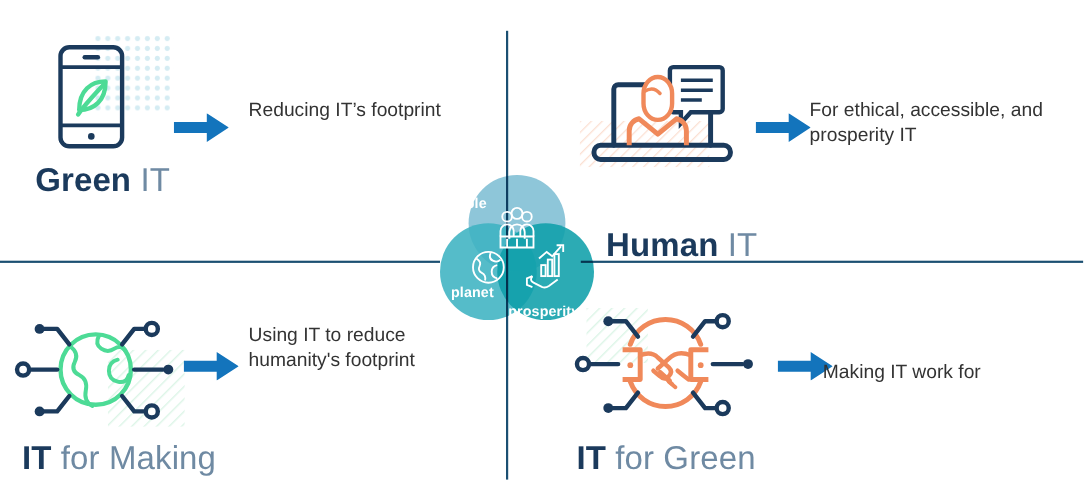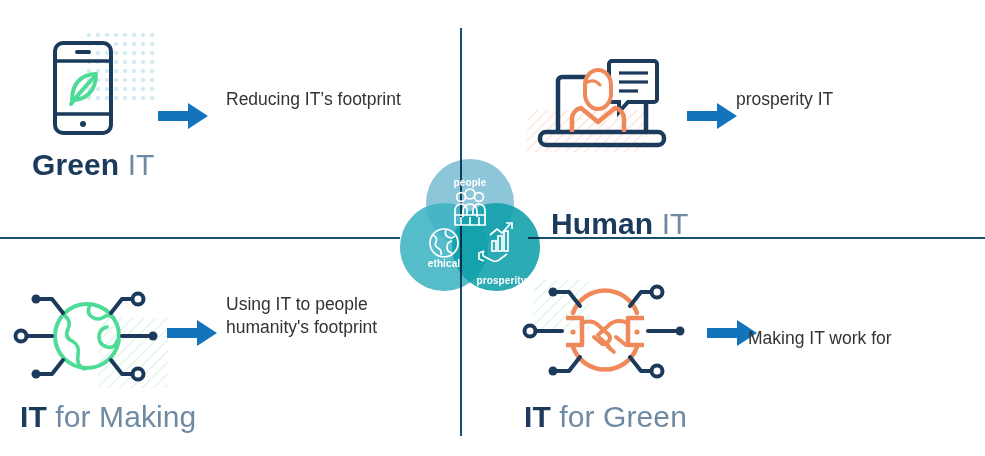--- a/index.html
+++ b/index.html
@@ -76,24 +76,24 @@
   .venn {
     position: absolute;
     left: 400px;
     top: 155px;
     width: 140px;
     height: 140px;
   }
   .venn-label {
     position: absolute;
     color: #ffffff;
-    font-size: 10px;
+    font-size: 13px;
     font-weight: bold;
     letter-spacing: 0.1px;
-    text-align: center;
+    text-align: left;
     pointer-events: none;
   }
 
   
   .pattern { position: absolute; }
 </style>
 </head>
 <body>
 
 <div id="canvas">
@@ -168,20 +168,21 @@
     <div class="label" style="left:551px; top:172px;margin-top:35px;">
       <span class="strong">Human</span>
       <span class="light">IT</span>
     </div>
 
     <svg class="arrow" style="left:687px; top:103px;" viewBox="0 0 50 26">
       <path d="M0 8 H30 V0 L50 13 L30 26 V18 H0 Z" fill="#1374bc"></path>
     </svg>
 
     <div class="caption" style="left:736px; top:88px; width:236px;">
+      <div>For ethical, accessible, and</div>
       <div>prosperity IT</div>
     </div>
   </div>
 
   <div class="quadrant">
 
     <svg class="pattern" style="left:98px; top:318px;" width="70" height="70">
       <defs>
         <pattern id="hatchG" width="8" height="8" patternUnits="userSpaceOnUse" patternTransform="rotate(45)">
           <line x1="0" y1="0" x2="0" y2="8" stroke="#dcf5e7" stroke-width="2.6"></line>
@@ -219,21 +220,21 @@
     <div class="label" style="left:20px; top:400px;">
       <span class="strong">IT</span>
       <span class="light">for Making</span>
     </div>
 
     <svg class="arrow" style="left:167px; top:320px;" viewBox="0 0 50 26">
       <path d="M0 8 H30 V0 L50 13 L30 26 V18 H0 Z" fill="#1374bc"></path>
     </svg>
 
     <div class="caption" style="left:226px; top:293px; width:220px;">
-      <div>Using IT to people</div>
+      <div>Using IT to reduce</div>
       <div>humanity's footprint</div>
     </div>
   </div>
 
   <div class="quadrant">
 
     <svg class="pattern" style="left:533px; top:280px;" width="56" height="50">
       <defs>
         <pattern id="hatchG2" width="8" height="8" patternUnits="userSpaceOnUse" patternTransform="rotate(45)">
           <line x1="0" y1="0" x2="0" y2="8" stroke="#dcf5e7" stroke-width="2.6"></line>
@@ -325,17 +326,17 @@
         <rect x="98" y="81" width="4" height="15"></rect>
         <rect x="104" y="76" width="4" height="20"></rect>
         <path d="M90 80 l7 -6 l5 4 l8 -9"></path>
         <path d="M106 68 h6 v6"></path>
         <path d="M84 96 q-3 4 1 6 l8 4 q3 1 6 -1 l8 -6"></path>
         <path d="M84 96 l-5 2 v6 l5 2"></path>
       </g>
     </svg>
 
     <div class="venn-label" style="left:0; top:22px; width:140px;">people</div>
-    <div class="venn-label" style="left:10px; top:103px; width:68px;">ethical</div>
+    <div class="venn-label" style="left:10px; top:103px; width:68px;">planet</div>
     <div class="venn-label" style="left:62px; top:120px; width:79px;">prosperity</div>
   </div>
 
 </div>
 
 </body></html>

